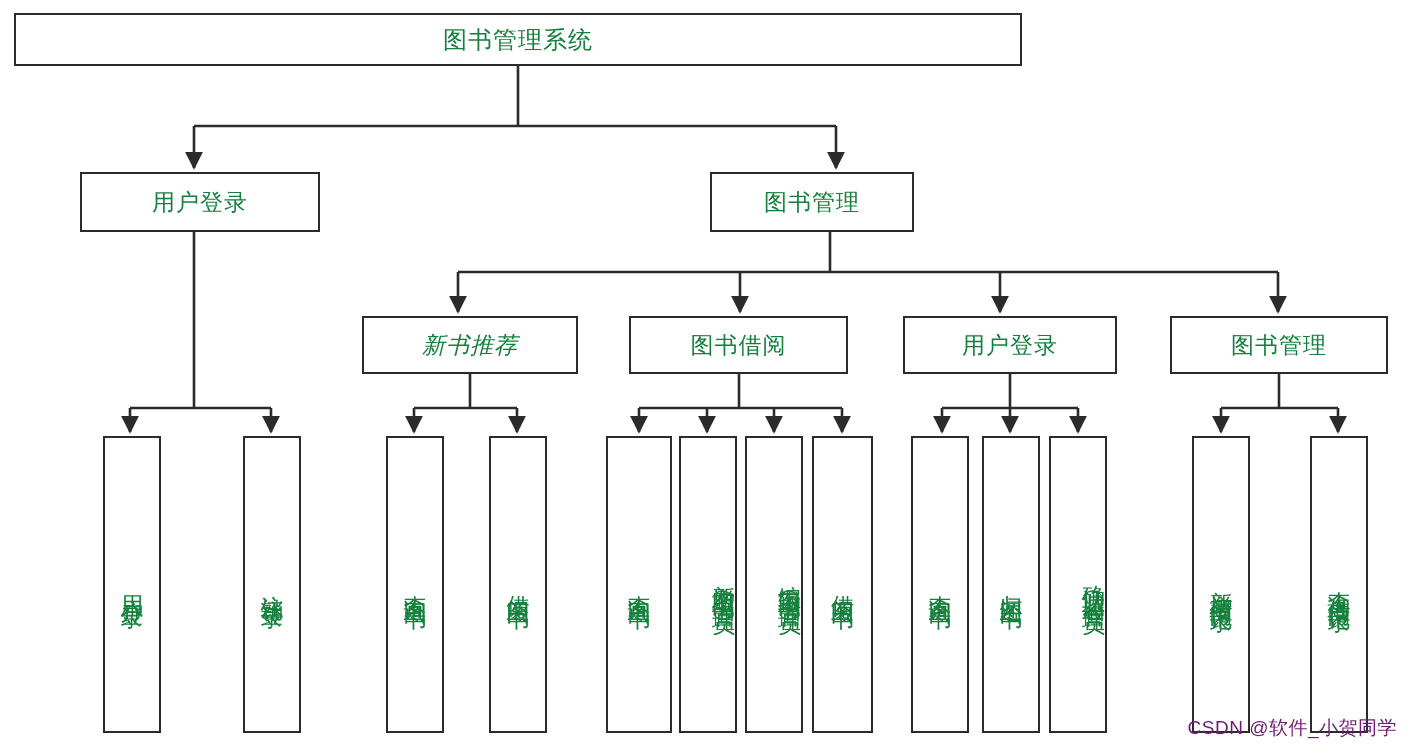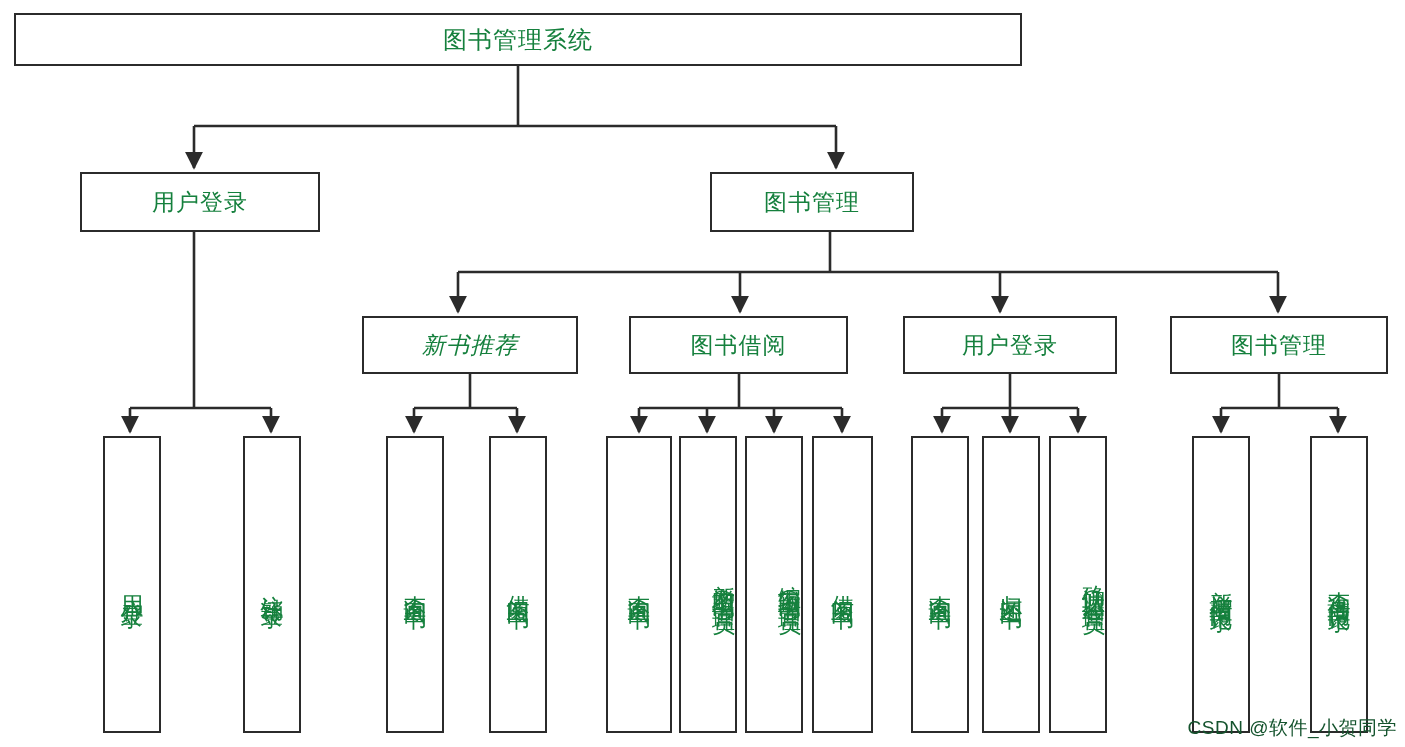--- a/index.html
+++ b/index.html
@@ -52,21 +52,21 @@
     justify-content: center;
   }
   .node.root {
     font-size: 24px;
   }
   .watermark {
     position: absolute;
     right: 8px;
     bottom: 6px;
     font-size: 19px;
-    color: #14532d;
+    color: #701a75;
     white-space: nowrap;
     letter-spacing: 0.5px;
   }
 </style>
 </head>
 <body>
 
 <div id="canvas">
 
   <svg class="connectors" viewBox="0 0 1405 747" xmlns="http://www.w3.org/2000/svg">

